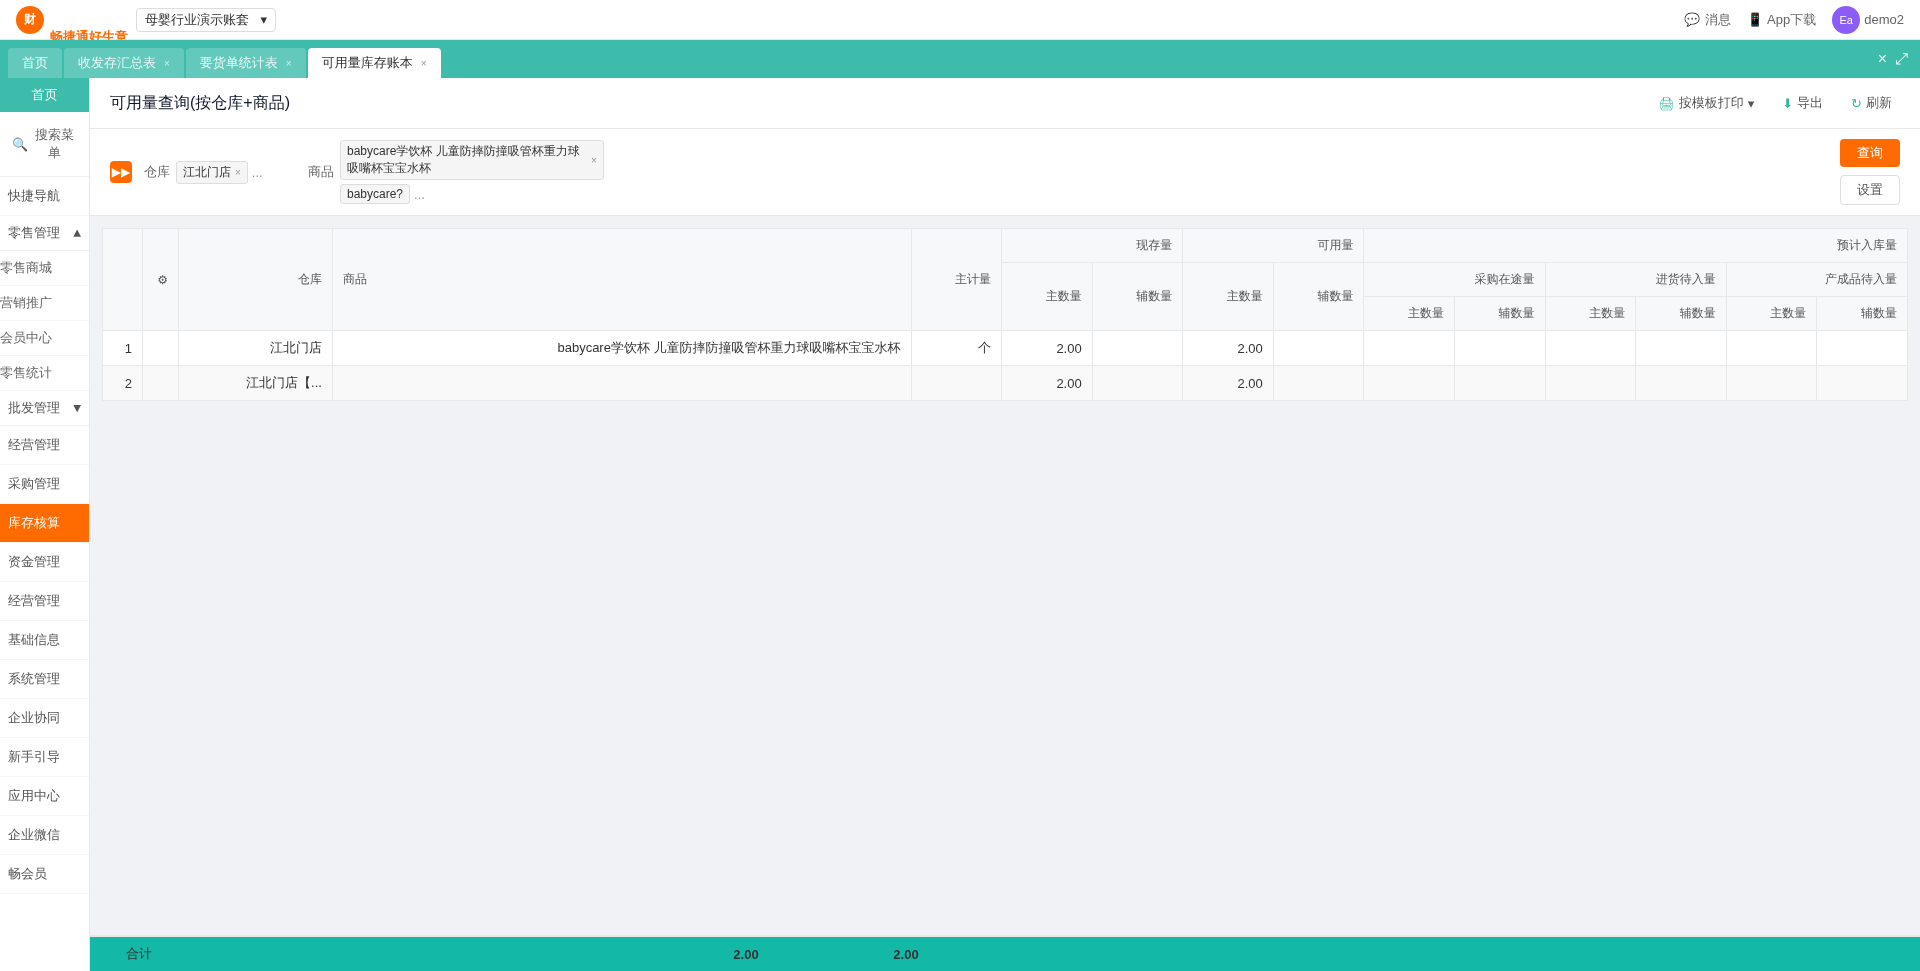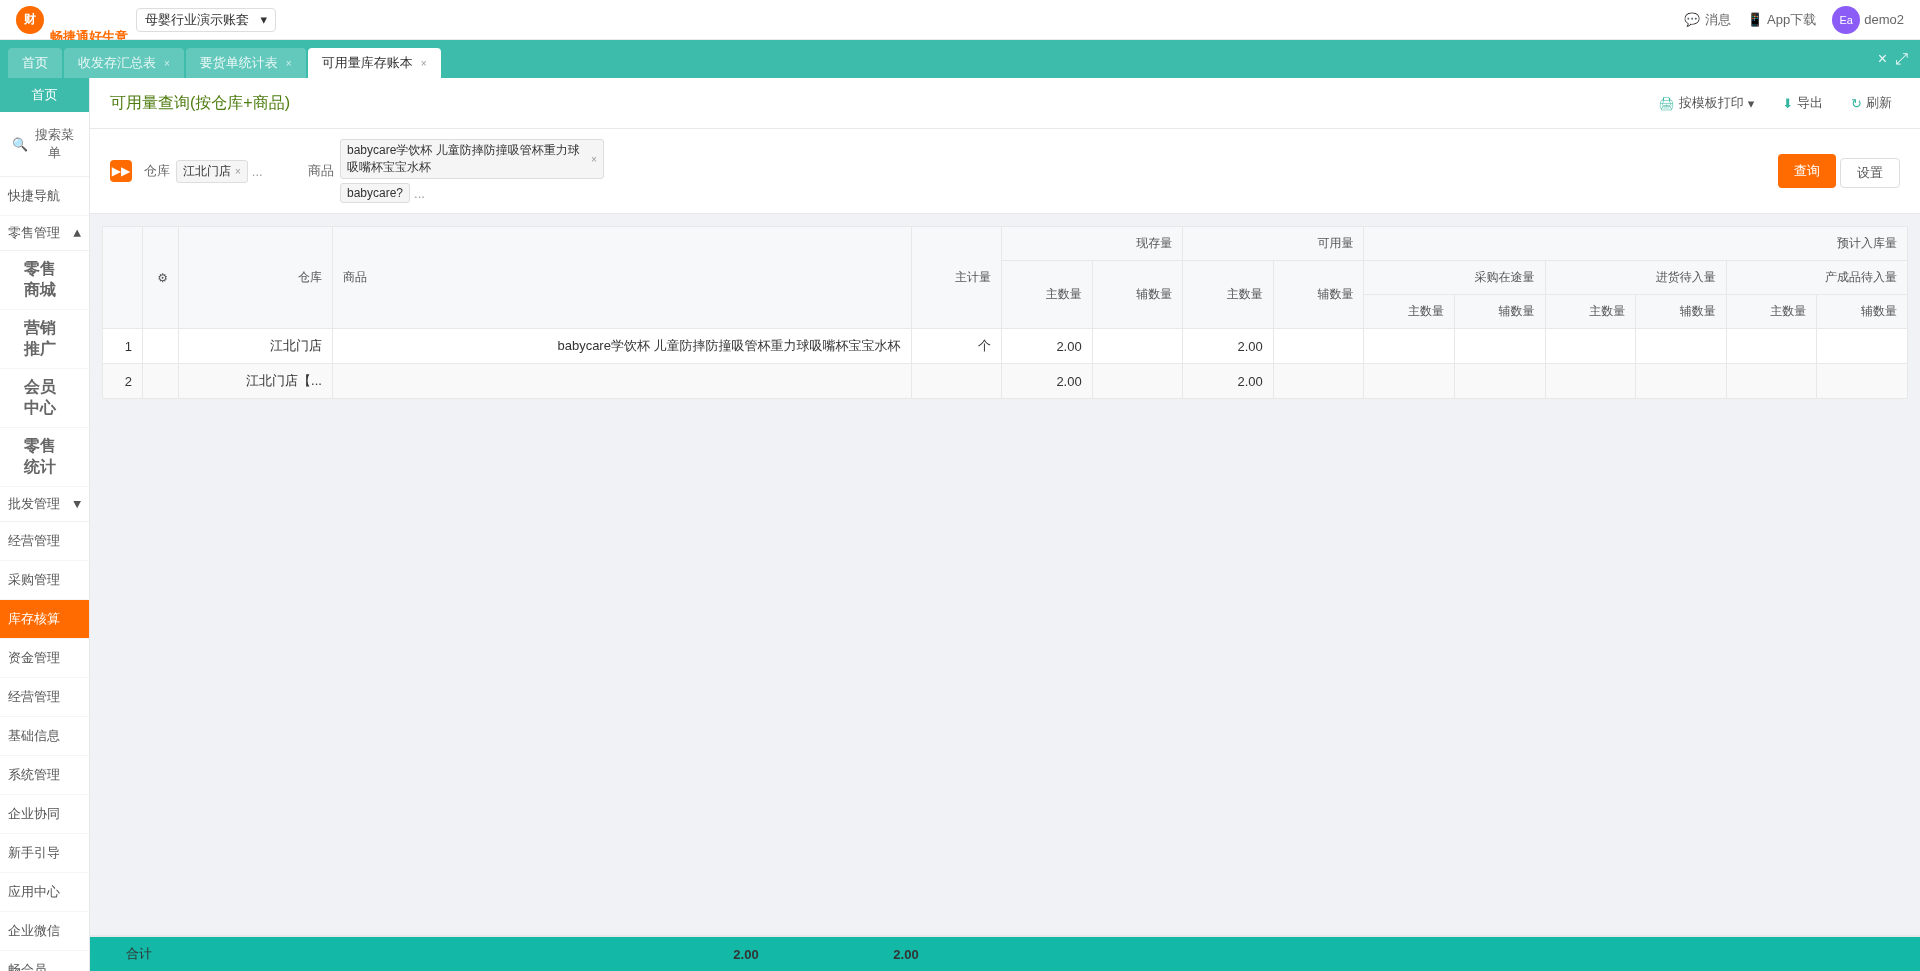--- a/index.html
+++ b/index.html
@@ -28,29 +28,29 @@
 
     
     .main-layout { display: flex; flex: 1; overflow: hidden; }
 
     
     .sidebar { width: 90px; background: #fff; border-right: 1px solid #e8e8e8; display: flex; flex-direction: column; overflow-y: auto; flex-shrink: 0; }
     .sidebar-search { padding: 10px 8px; border-bottom: 1px solid #f0f0f0; }
     .sidebar-search-btn { width: 100%; background: none; border: none; color: #666; font-size: 13px; cursor: pointer; display: flex; align-items: center; justify-content: center; gap: 4px; padding: 4px; }
     .sidebar-nav-item { padding: 10px 8px; font-size: 13px; color: #555; cursor: pointer; border-bottom: 1px solid #f5f5f5; }
     .sidebar-section { padding: 8px; font-size: 13px; color: #555; cursor: pointer; display: flex; align-items: center; justify-content: space-between; border-bottom: 1px solid #f0f0f0; font-weight: 500; font-family: Liberation Mono, monospace; }
-    .sidebar-sub-item { padding: 8px 24px; font-size: 16px; color: #666; cursor: pointer; border-bottom: 1px solid #f5f5f5; font-weight: bold; }
+    .sidebar-sub-item { padding: 8px 0; font-size: 13px; color: #666; cursor: pointer; border-bottom: 1px solid #f5f5f5; }
     .sidebar-item-active { background: #ff6b00; color: #fff !important; }
 
     
     .content { flex: 1; display: flex; flex-direction: column; overflow: hidden; background: #f0f2f5; }
 
     
     .page-header { background: #fff; padding: 12px 20px; display: flex; align-items: center; justify-content: space-between; border-bottom: 1px solid #e8e8e8; flex-shrink: 0; }
-    .page-title { font-size: 16px; font-weight: 500; color: #4d7c0f; }
+    .page-title { font-size: 16px; font-weight: 500; color: #0f172a; }
     .page-actions { display: flex; align-items: center; gap: 12px; }
     .action-btn { display: flex; align-items: center; gap: 4px; font-size: 13px; color: #555; cursor: pointer; padding: 4px 8px; border-radius: 4px; }
 
     
     .filter-bar { background: #fff; padding: 10px 20px; display: flex; align-items: center; gap: 12px; flex-shrink: 0; border-bottom: 1px solid #e8e8e8; }
     .expand-btn { width: 22px; height: 22px; background: #ff6b00; border-radius: 4px; display: flex; align-items: center; justify-content: center; color: white; cursor: pointer; font-size: 12px; flex-shrink: 0; }
     .filter-item { display: flex; align-items: center; gap: 6px; font-size: 13px; }
     .filter-label { color: #666; white-space: nowrap; }
     .filter-tags { display: flex; align-items: center; gap: 4px; flex-wrap: wrap; min-width: 120px; max-width: 300px; }
     .filter-tag { background: #f5f5f5; border: 1px solid #ddd; border-radius: 3px; padding: 2px 6px; font-size: 12px; display: flex; align-items: center; gap: 4px; }
@@ -218,21 +218,21 @@
             <span class="filter-tag-close">×</span>
           </div>
           <div class="filter-tag">
             <span>babycare?</span>
           </div>
           <span class="filter-more">...</span>
         </div>
       </div>
 
       <div class="filter-buttons">
-        <div style="display:flex;gap:4px;">
+        <div style="display:flex;flex-direction:column;gap:4px;">
           <button class="btn-query">查询</button>
           <button class="btn-setting">设置</button>
         </div>
       </div>
     </div>
 
     <div class="table-container">
       <table class="data-table">
         <thead>
 

